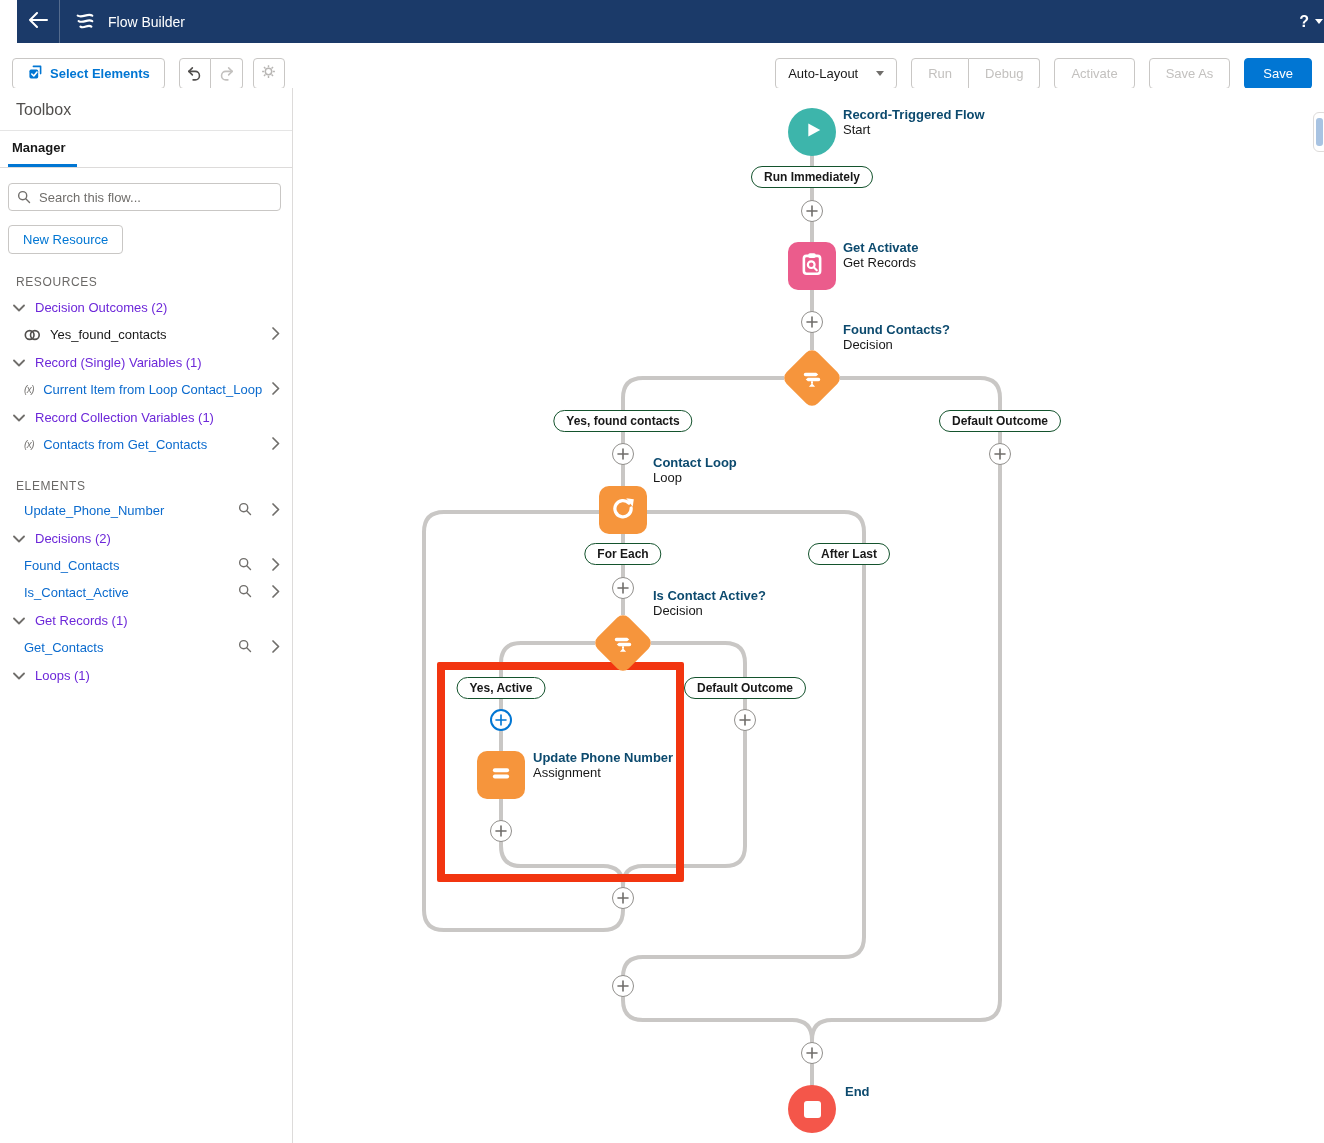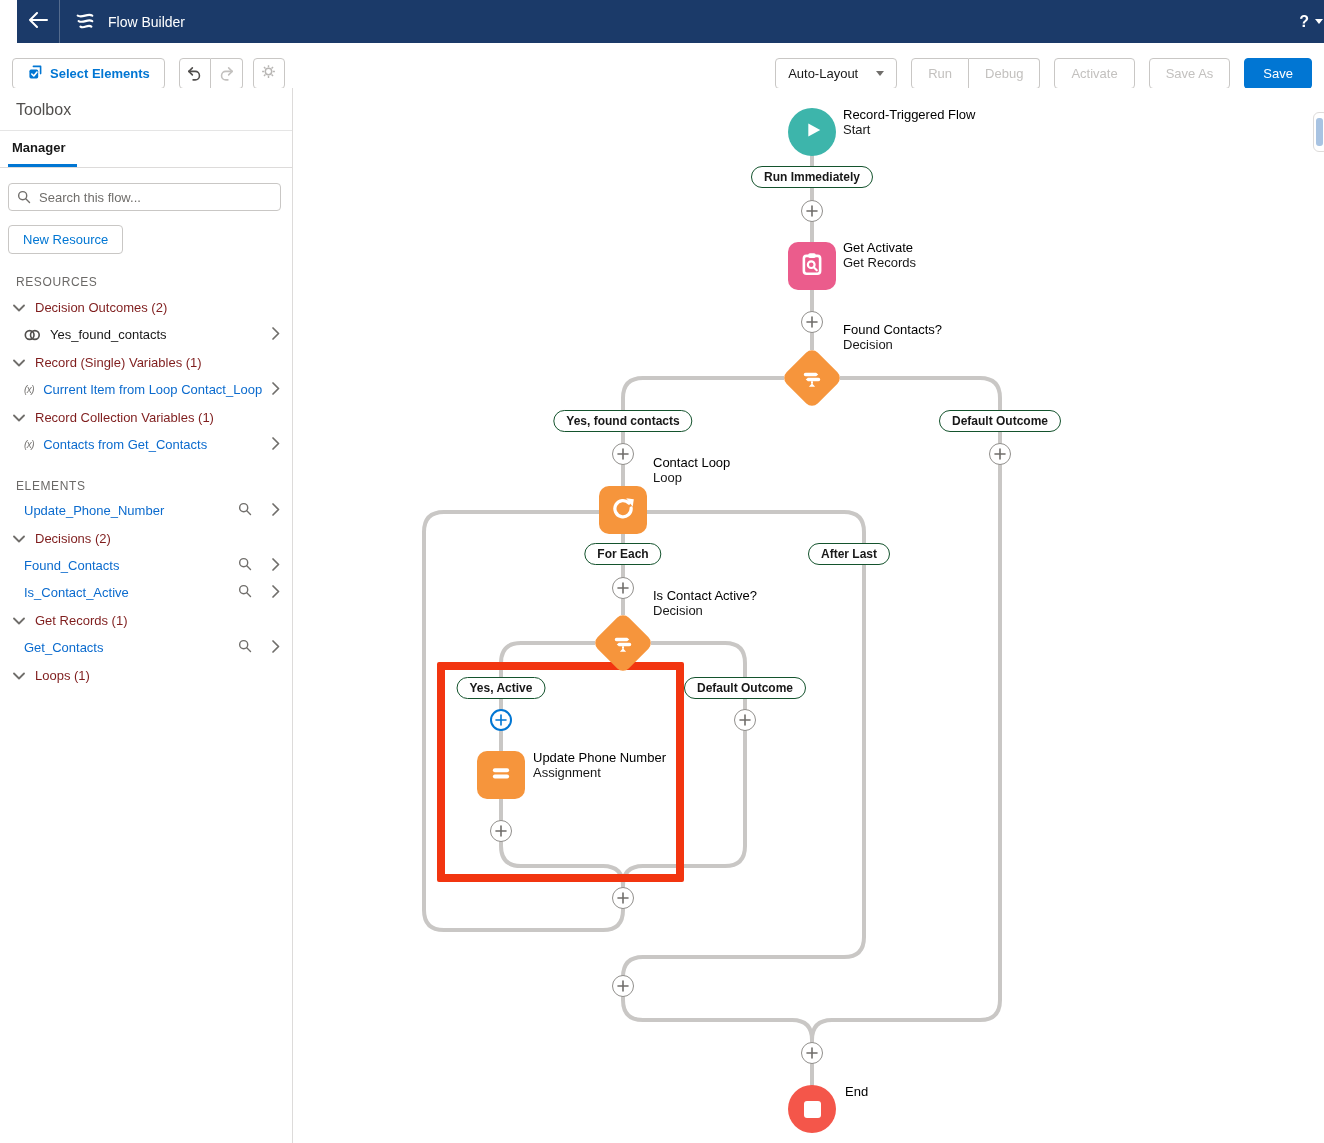--- a/index.html
+++ b/index.html
@@ -41,21 +41,21 @@
   .toolbox-title { font-size:16px; color:#514f4d; padding:13px 16px 11px 16px; border-bottom:1px solid #e5e5e5; }
   .tab-row { border-bottom:1px solid #dddbda; padding-left:8px; height:37px; display:flex; align-items:flex-end; }
   .tab { font-size:13px; font-weight:700; color:#181818; padding:0 12px 9px 4px; border-bottom:3px solid #0176d3; cursor:pointer; }
   .search-wrap { position:relative; margin:15px 12px 0 8px; }
   .search-input { width:273px; height:28px; border:1px solid #c9c7c5; border-radius:4px; padding:0 8px 0 30px; font-size:13px; color:#181818; font-family:"Liberation Sans",sans-serif; }
   .search-input::placeholder { color:#706e6b; }
   .search-icon-abs { position:absolute; left:9px; top:7px; }
   .btn-new-resource { margin:14px 0 0 8px; height:29px; padding:0 14px; color:#0176d3; font-size:13px; }
   .section-label { font-size:12px; color:#6b6967; letter-spacing:0.6px; margin:21px 16px 4px 16px; }
   .tree { font-size:13px; }
-  .tree-head { display:flex; align-items:center; height:28px; padding-left:13px; cursor:pointer; color:#7f1d1d; }
+  .tree-head { display:flex; align-items:center; height:28px; padding-left:13px; cursor:pointer; color:#6d28d9; }
   .tree-head .lbl-t { margin-left:10px; }
   .tree-item { display:flex; align-items:center; height:27px; padding-left:24px; padding-right:12px; cursor:pointer; }
   .tree-item .row-label { color:#181818; }
   .tree-item .row-label.link { color:#0b6bce; }
   .row-icon { margin-right:9px; display:flex; align-items:center; }
   .row-right { margin-left:auto; display:flex; align-items:center; gap:20px; }
   .var-icon { font-size:10px; color:#7a7876; font-style:italic; letter-spacing:-0.5px; }
 
   
   .canvas { position:absolute; left:293px; top:88px; width:1031px; height:1055px; background:#fff; overflow:hidden; }
@@ -66,21 +66,21 @@
   .diamond { position:absolute; width:44px; height:44px; border-radius:8px; background:#f6953c; transform:rotate(45deg); z-index:6; cursor:pointer; display:flex; align-items:center; justify-content:center; }
   .diamond .di-inner { transform:rotate(-45deg); display:flex; align-items:center; justify-content:center; }
   .teal { background:#3db5ab; }
   .pink { background:#eb5c8c; }
   .orange { background:#f6953c; }
   .redend { background:#f4564a; }
   .pill { position:absolute; transform:translate(-50%,-50%); background:#fff; border:1px solid #14532d; border-radius:12px; padding:3px 12px; font-size:12px; font-weight:700; color:#181818; white-space:nowrap; z-index:7; }
   .plus { position:absolute; transform:translate(-50%,-50%); width:22px; height:22px; border-radius:50%; background:#fff; border:1.6px solid #918f8c; display:flex; align-items:center; justify-content:center; z-index:7; cursor:pointer; }
   .plus.blue { border:2px solid #0176d3; }
   .node-label { position:absolute; z-index:6; line-height:15px; }
-  .node-label .t { font-size:13px; font-weight:400; color:#000000; }
+  .node-label .t { font-size:13px; font-weight:700; color:#0c4a6e; }
   .node-label .s { font-size:13px; color:#181818; }
   .end-square { width:17px; height:17px; background:#fff; border-radius:3px; }
   .scroll-thumb { position:absolute; right:-5px; top:24px; width:16px; height:40px; background:#fff; border:1px solid #dddbda; border-radius:6px; z-index:8; display:flex; align-items:center; cursor:pointer; }
   .scroll-thumb .bar { width:7px; height:28px; margin-left:2px; background:#a8c3e2; border-radius:3px; }
 </style>
 </head>
 <body>
 
 <div id="app">
 

